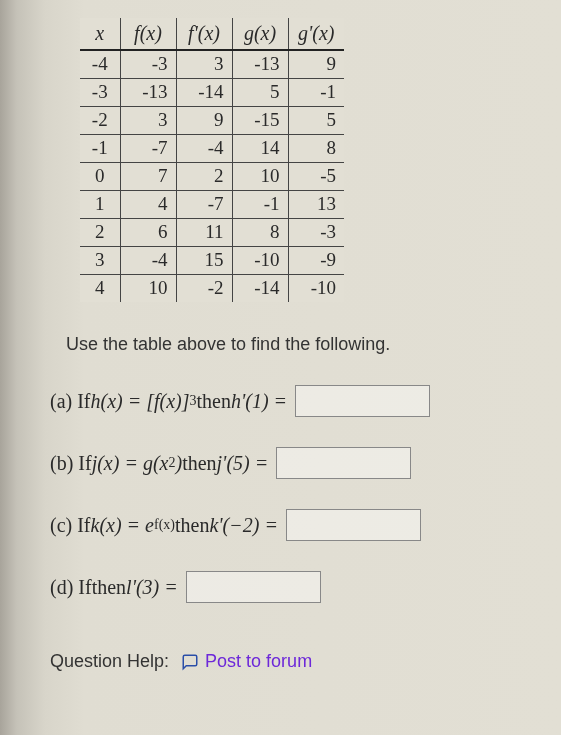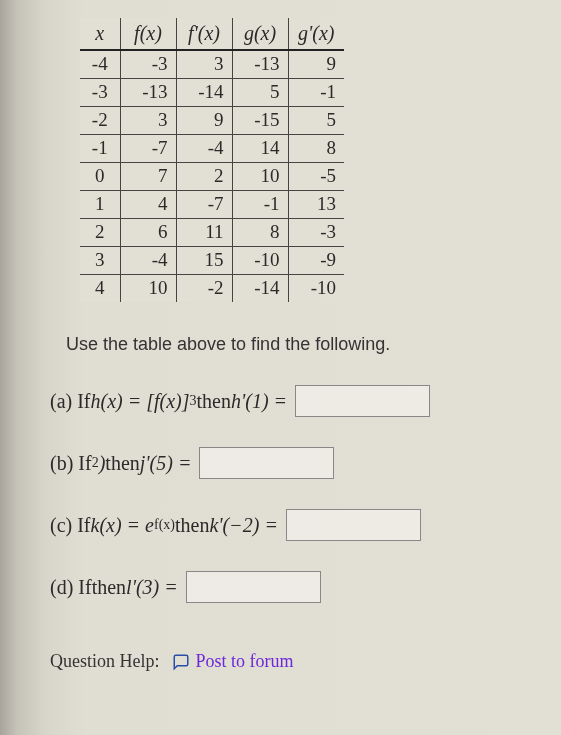--- a/index.html
+++ b/index.html
@@ -74,21 +74,21 @@
       display: inline-block;
       border: 1px solid #888;
       background: rgba(255,255,255,0.4);
       width: 135px;
       height: 32px;
       margin-left: 8px;
       vertical-align: middle;
     }
     .qhelp {
       margin-top: 48px;
-      font-family: Liberation Serif, serif;
+      font-family: Liberation Sans, sans-serif;
       font-size: 18px;
       color: #333;
       display: flex;
       align-items: center;
       gap: 12px;
     }
     .forum-link {
       color: #6d28d9;
       display: flex;
       align-items: center;
@@ -186,21 +186,21 @@
     <span class="rm">If </span>
     <span class="math">h(x) = [f(x)]</span><span class="sup">3</span>
     <span class="rm"> then </span>
     <span class="math">h'(1) =</span>
     <span class="answer-box"></span>
   </div>
 
   <div class="q">
     <span class="rm">(b)</span>&nbsp;
     <span class="rm">If </span>
-    <span class="sup">2</span><span class="math">)</span>
+    <span class="math">j(x) = g(x</span><span class="sup">2</span><span class="math">)</span>
     <span class="rm"> then </span>
     <span class="math">j'(5) =</span>
     <span class="answer-box"></span>
   </div>
 
   <div class="q">
     <span class="rm">(c)</span>&nbsp;
     <span class="rm">If </span>
     <span class="math">k(x) = e</span><span class="sup math">f(x)</span>
     <span class="rm"> then </span>

